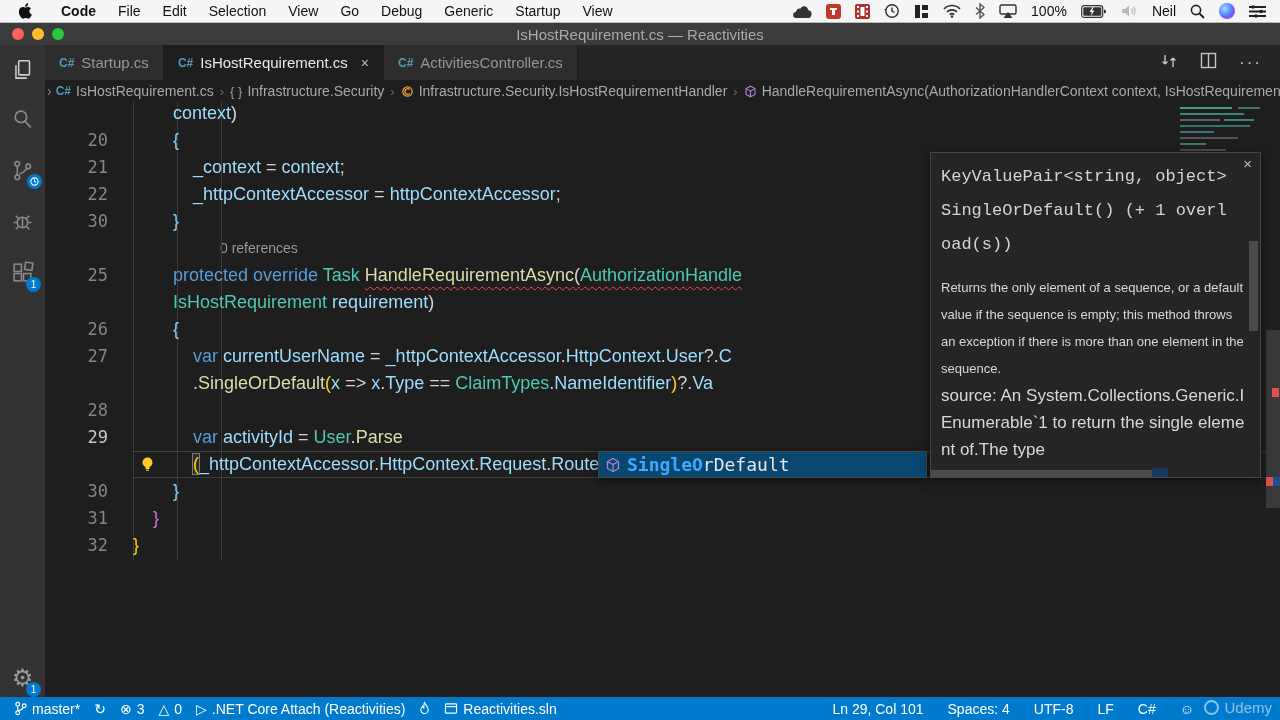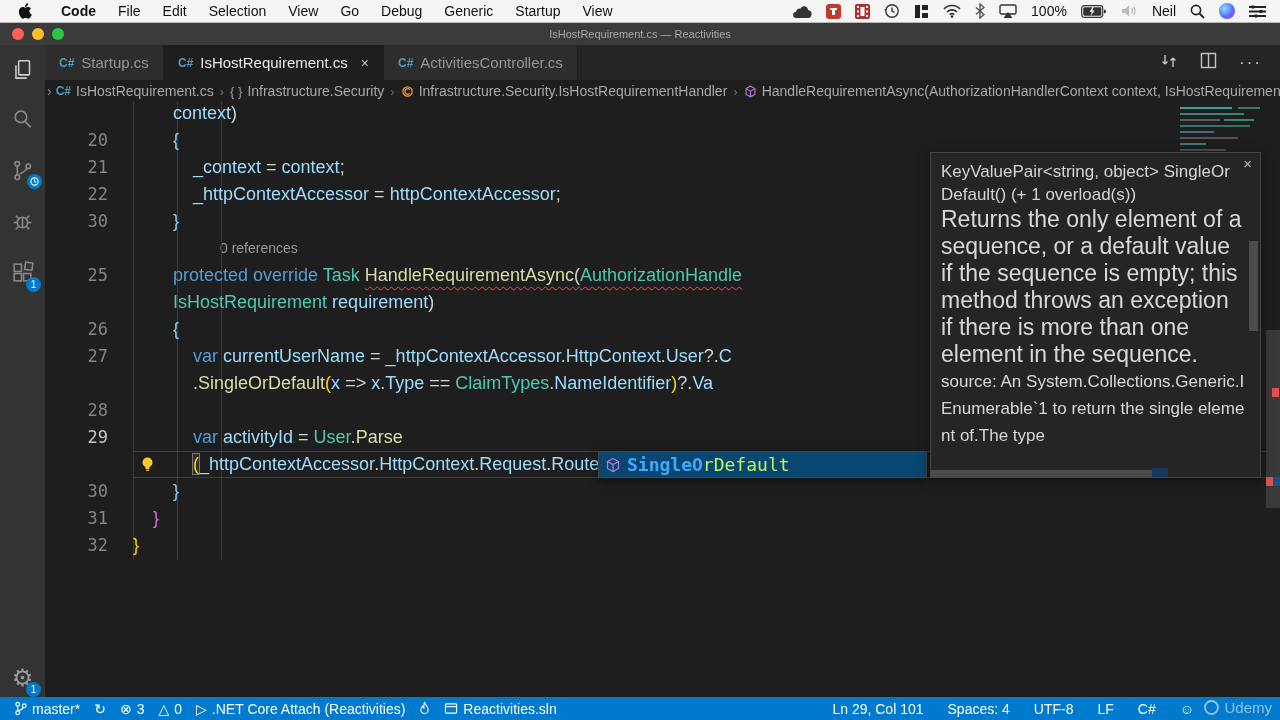--- a/index.html
+++ b/index.html
@@ -15,21 +15,21 @@
   #menubar .mitem { padding:0 11px; }
   #menubar .mitem.first { font-weight:bold;margin-top:44px; }
   #menu-right { margin-left:auto; display:flex; align-items:center; gap:14px; padding-right:14px; font-size:14px; }
   #menu-right .ric { display:flex; align-items:center; }
 
   
   #titlebar { position:absolute; left:0; top:23px; width:1280px; height:22px; background:#3b3b3b;
     display:flex; align-items:center; z-index:40; }
   .tl { width:12px; height:12px; border-radius:50%; margin-left:8px; }
   .tl.red{ background:#ff5f57; margin-left:12px;} .tl.yel{background:#febc2e;} .tl.grn{background:#28c840;}
-  #win-title { position:absolute; left:0; right:0; text-align:center; color:#a9a9a9; font-size:11px; }
+  #win-title { position:absolute; left:0; right:0; text-align:center; color:#a9a9a9; font-size:15px; }
 
   
   #activitybar { position:absolute; left:0; top:45px; width:45px; height:652px; background:#333333; z-index:30; }
   .abicon { position:absolute; left:0; width:45px; height:45px; display:flex; align-items:center; justify-content:center; }
   .abicon svg { display:block; }
   .badge { position:absolute; background:#007acc; color:#fff; border-radius:50%; width:15px; height:15px;
     font-size:10px; display:flex; align-items:center; justify-content:center; }
   .gear-glyph { font-size:24px; color:#9a9a9a; line-height:1; }
 
   
@@ -72,29 +72,29 @@
   #minimap .mml { position:absolute; height:2px; }
   #ovr-thumb { position:absolute; left:1221px; top:230px; width:14px; height:178px; background:rgba(121,121,121,0.3); }
   .ovr-mark { position:absolute; width:7px; height:9px; }
 
   
   #suggest { position:absolute; left:598px; top:451px; width:329px; height:27px; background:#094771;
     border:1px solid #454545; display:flex; align-items:center; z-index:24;
     font-family:"DejaVu Sans Mono", monospace; font-size:18px; box-shadow:0 3px 8px rgba(0,0,0,0.5); }
   #suggest .sicon { margin:0 6px 0 6px; display:flex; }
   #suggest .match { color:#3fa9ff; font-weight:bold; }
-  #suggest .rest { color:#bef264; }
+  #suggest .rest { color:#e5e5e5; }
 
   
   #hover { position:absolute; left:930px; top:152px; width:331px; height:326px; background:#252526;
     border:1px solid #454545; z-index:25; color:#cccccc; box-shadow:0 3px 10px rgba(0,0,0,0.5); }
   #hover-inner { padding:7px 14px 6px 10px; }
-  #hover .sig { font-family:Liberation Sans, sans-serif; font-size:17px; line-height:23px;
+  #hover .sig { font-family:Liberation Mono, monospace; font-size:17px; line-height:34px;
     color:#d4d4d4; width:294px; word-break:break-all; }
-  #hover .desc { font-size:23px; line-height:27px; width:304px; color:#d8d8d8; }
+  #hover .desc { margin-top:12px; font-size:13px; line-height:27px; width:304px; color:#d8d8d8; }
   #hover .src { font-size:17px; line-height:27px; width:304px; word-break:break-all; color:#d8d8d8; }
   #hover-close { position:absolute; top:2px; right:8px; color:#bbbbbb; font-size:15px; }
   #hover-vscroll { position:absolute; right:2px; top:88px; width:9px; height:90px; background:rgba(121,121,121,0.45); }
   #hover-hscroll { position:absolute; left:0; bottom:0; height:7px; width:221px; background:rgba(121,121,121,0.45); }
   #hover-hcorner { position:absolute; left:221px; bottom:0; height:9px; width:16px; background:#16395c; }
 
   
   #statusbar { position:absolute; left:0; top:697px; width:1280px; height:23px; background:#007acc;
     display:flex; align-items:center; color:#ffffff; font-size:14px; z-index:50; }
   .sbitem { display:flex; align-items:center; gap:5px; margin-left:14px; white-space:nowrap; }

